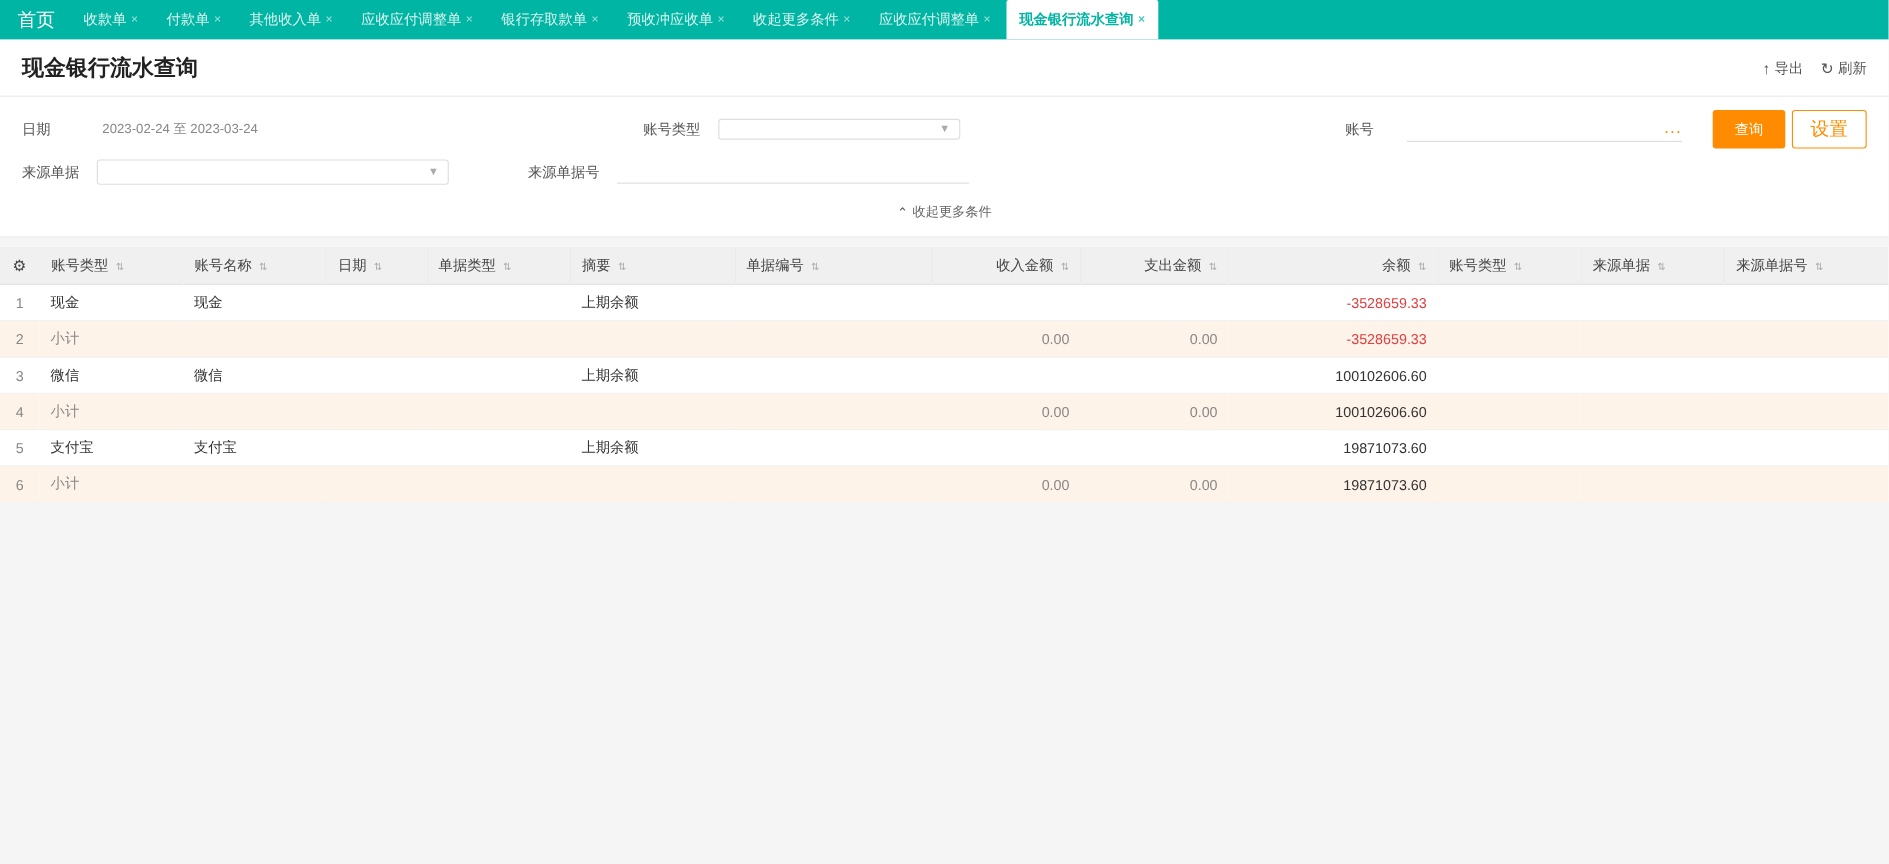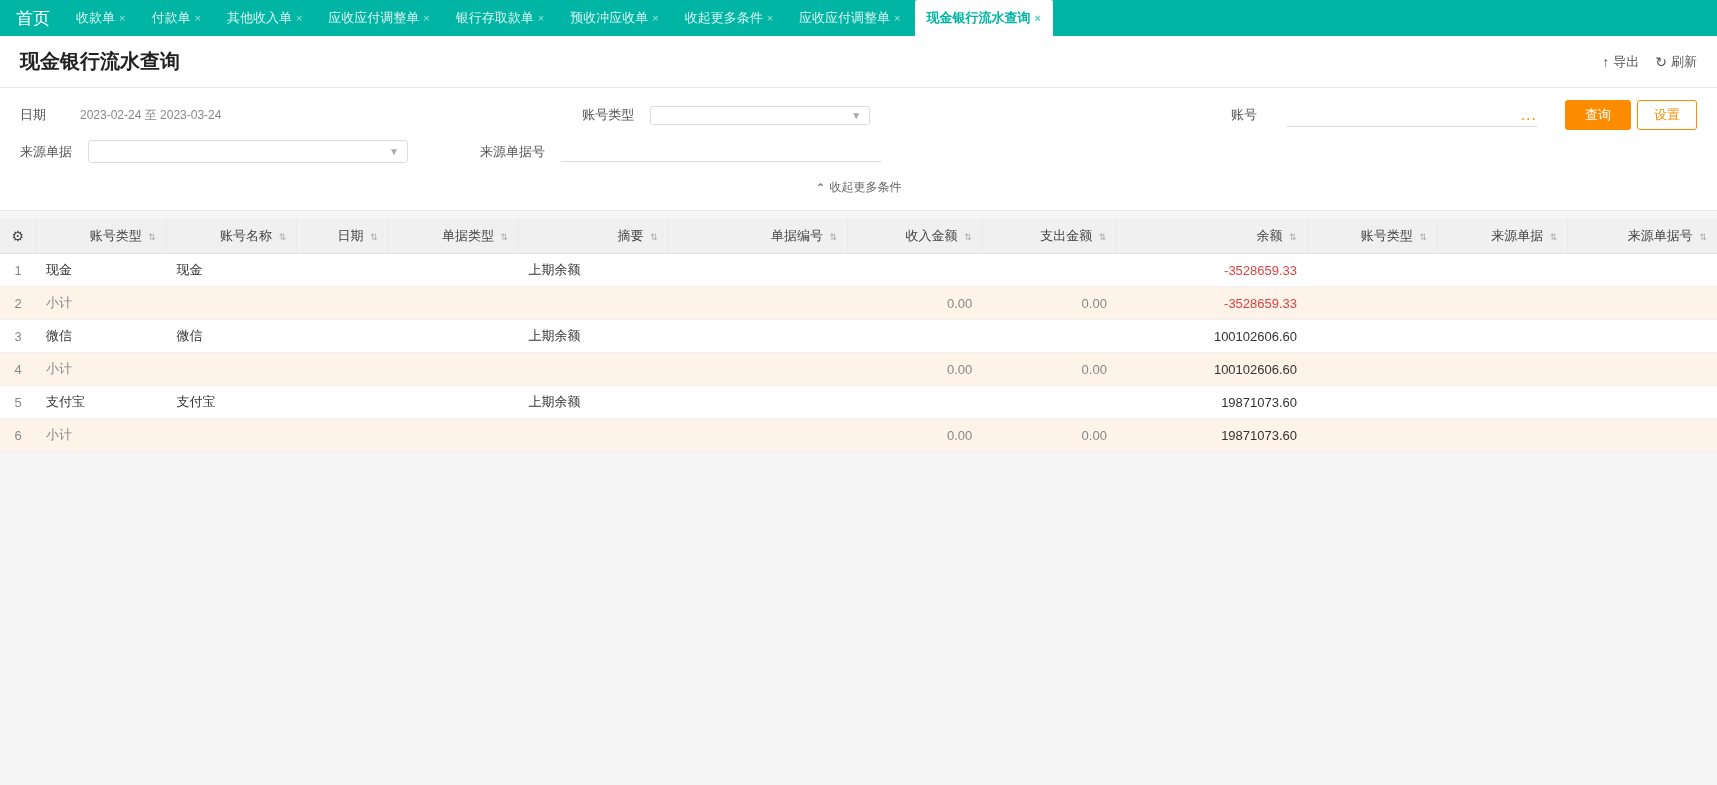--- a/index.html
+++ b/index.html
@@ -141,21 +141,21 @@
       font-size: 13px;
       white-space: nowrap;
     }
     .btn-settings {
       background: #fff;
       color: #ff8c00;
       border: 1px solid #ff8c00;
       padding: 5px 16px;
       border-radius: 3px;
       cursor: pointer;
-      font-size: 13px;
+      font-size: 17px;
       white-space: nowrap;
     }
     .source-select {
       display: flex;
       align-items: center;
       border: 1px solid #ddd;
       border-radius: 3px;
       padding: 3px 8px;
       background: #fff;
       min-width: 320px;
@@ -190,21 +190,21 @@
       width: 100%;
       border-collapse: collapse;
       font-size: 13px;
     }
     thead tr {
       background: #f0f0f0;
       border-bottom: 1px solid #e0e0e0;
     }
     thead th {
       padding: 8px 10px;
-      text-align: right;
+      text-align: left;
       font-weight: normal;
       color: #444;
       white-space: nowrap;
       border-right: 1px solid #e8e8e8;
       position: relative;
     }
     thead th:last-child { border-right: none; }
     .sort-icon { font-size: 9px; color: #aaa; margin-left: 3px; }
     tbody tr { border-bottom: 1px solid #f0f0f0; }
     tbody tr.subtotal { background: #fdf3e8; }
@@ -273,21 +273,21 @@
       <span style="font-size:14px;">↻</span>
       <span>刷新</span>
     </div>
   </div>
 </div>
 
 <div class="filter-area">
 
   <div class="filter-row">
     <span class="filter-label">日期</span>
-    <div style="display:flex;flex-direction:column;justify-content:center;">
+    <div style="display:flex;flex-direction:column;justify-content:center;margin-left:13px;">
       <span class="date-range">2023-02-24 至 2023-03-24</span>
     </div>
     <div style="flex:1;"></div>
     <span class="filter-label">账号类型</span>
     <div class="filter-select" style="min-width:220px;">
       <span class="filter-select-text"></span>
       <span class="filter-select-arrow">▼</span>
     </div>
     <div style="flex:1;"></div>
     <span class="filter-label">账号</span>

